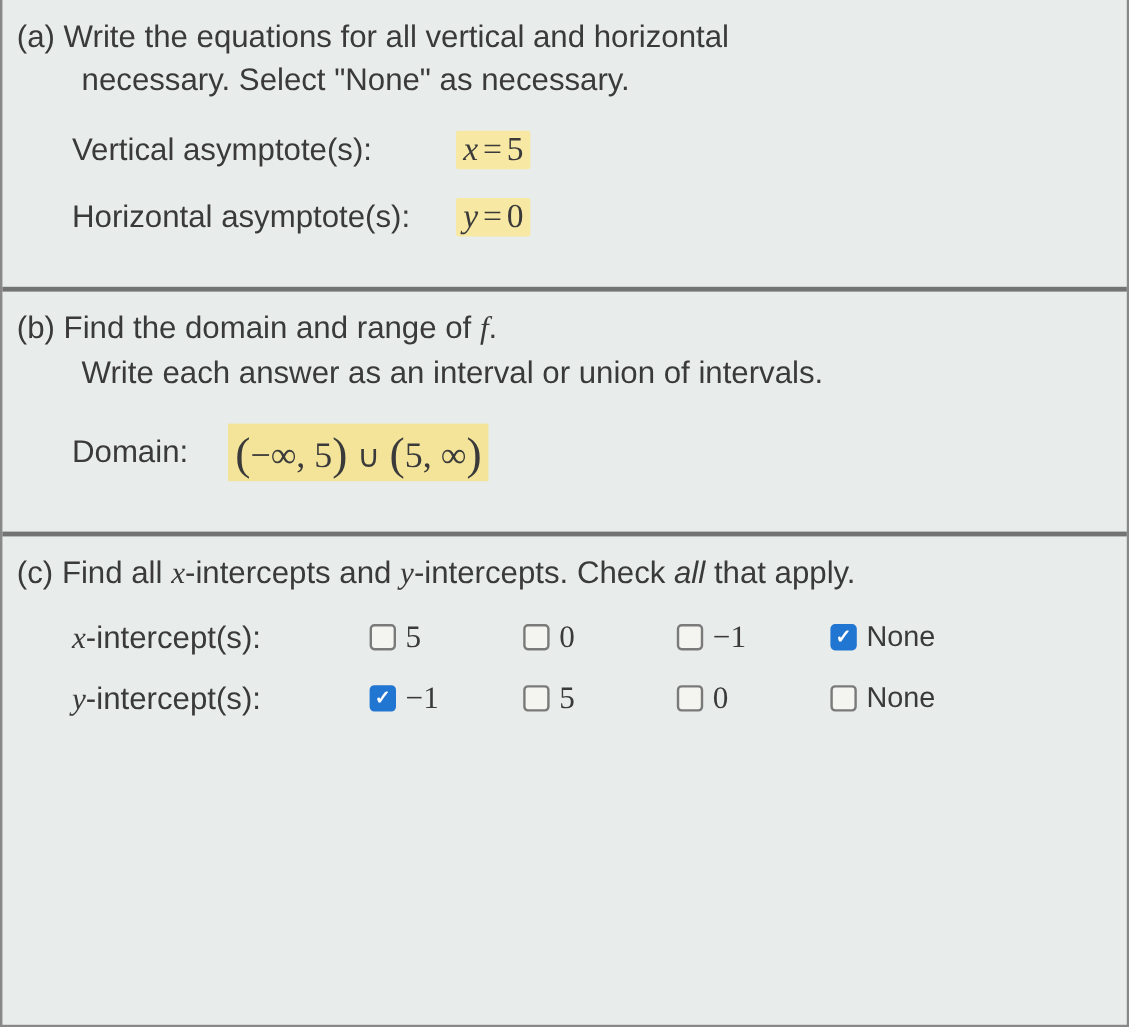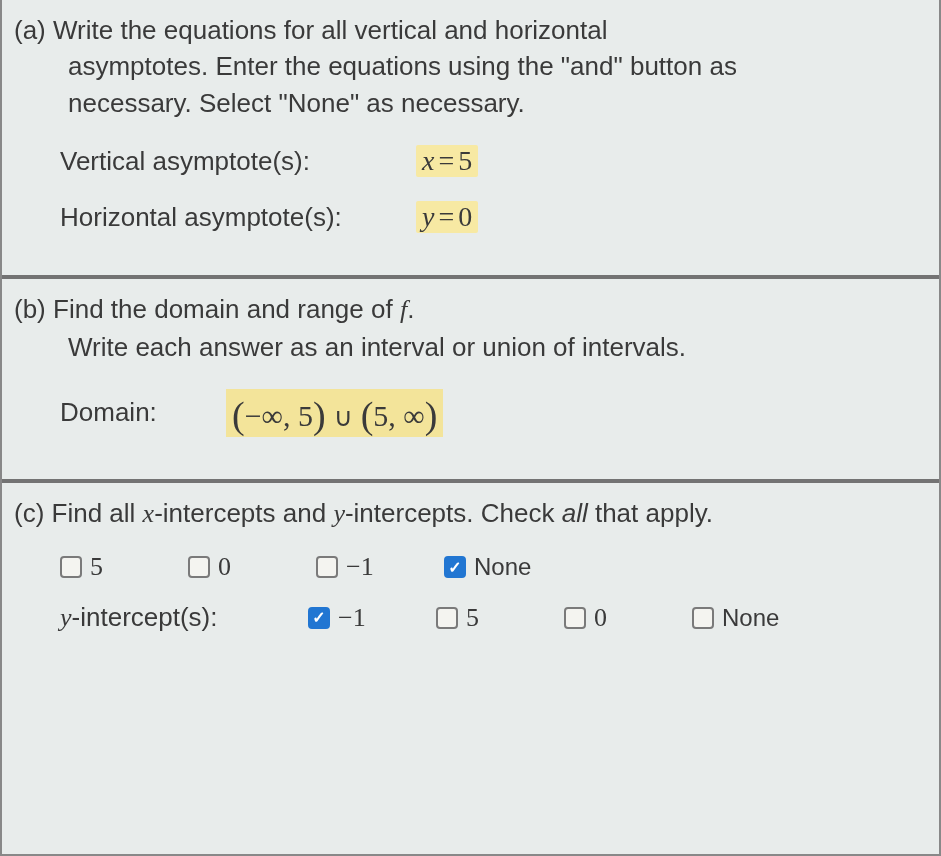--- a/index.html
+++ b/index.html
@@ -40,21 +40,20 @@
   .prompt .indent {
     padding-left: 54px;
     display: block;
   }
   .row {
     font-size: 26px;
     padding-left: 46px;
     margin: 24px 0;
     display: flex;
     align-items: center;
-    gap: 36px;
   }
   .row .label { min-width: 320px; }
   .row .label-short { min-width: 130px; }
   .math {
     font-family: Georgia, 'Times New Roman', serif;
     font-style: italic;
     font-size: 28px;
   }
   .math .op { font-style: normal; padding: 0 4px;}
   .math .num { font-style: normal; }
@@ -117,21 +116,20 @@
 </style>
 </head>
 <body>
 
 <div class="container">
 
   <div class="section">
     <div class="prompt">
       <span class="part-label">(a)</span>
       <span>Write the equations for all vertical and horizontal</span>
-      <span class="indent">asymptotes. Enter the equations using the "and" button as</span>
       <span class="indent">necessary. Select "None" as necessary.</span>
     </div>
 
     <div class="row">
       <span class="label">Vertical asymptote(s):</span>
       <span class="math highlight">
         <span>x</span><span class="op">=</span><span class="num">5</span>
       </span>
     </div>
 
@@ -159,20 +157,23 @@
 
   </div>
 
   <div class="section section-c">
     <div class="prompt">
       <span class="part-label">(c)</span>
       <span>Find all </span><span class="italic-f">x</span><span>-intercepts and </span><span class="italic-f">y</span><span>-intercepts. Check </span><i>all</i><span> that apply.</span>
     </div>
 
     <div class="cb-row">
+      <span class="cb-label">
+        <span>x</span><span class="plain">-intercept(s):</span>
+      </span>
       <span class="cb-group">
           <span class="cb"></span>
           <span class="cb-val">5</span>
         </span>
         <span class="cb-group">
           <span class="cb"></span>
           <span class="cb-val">0</span>
         </span>
         <span class="cb-group">
           <span class="cb"></span>

